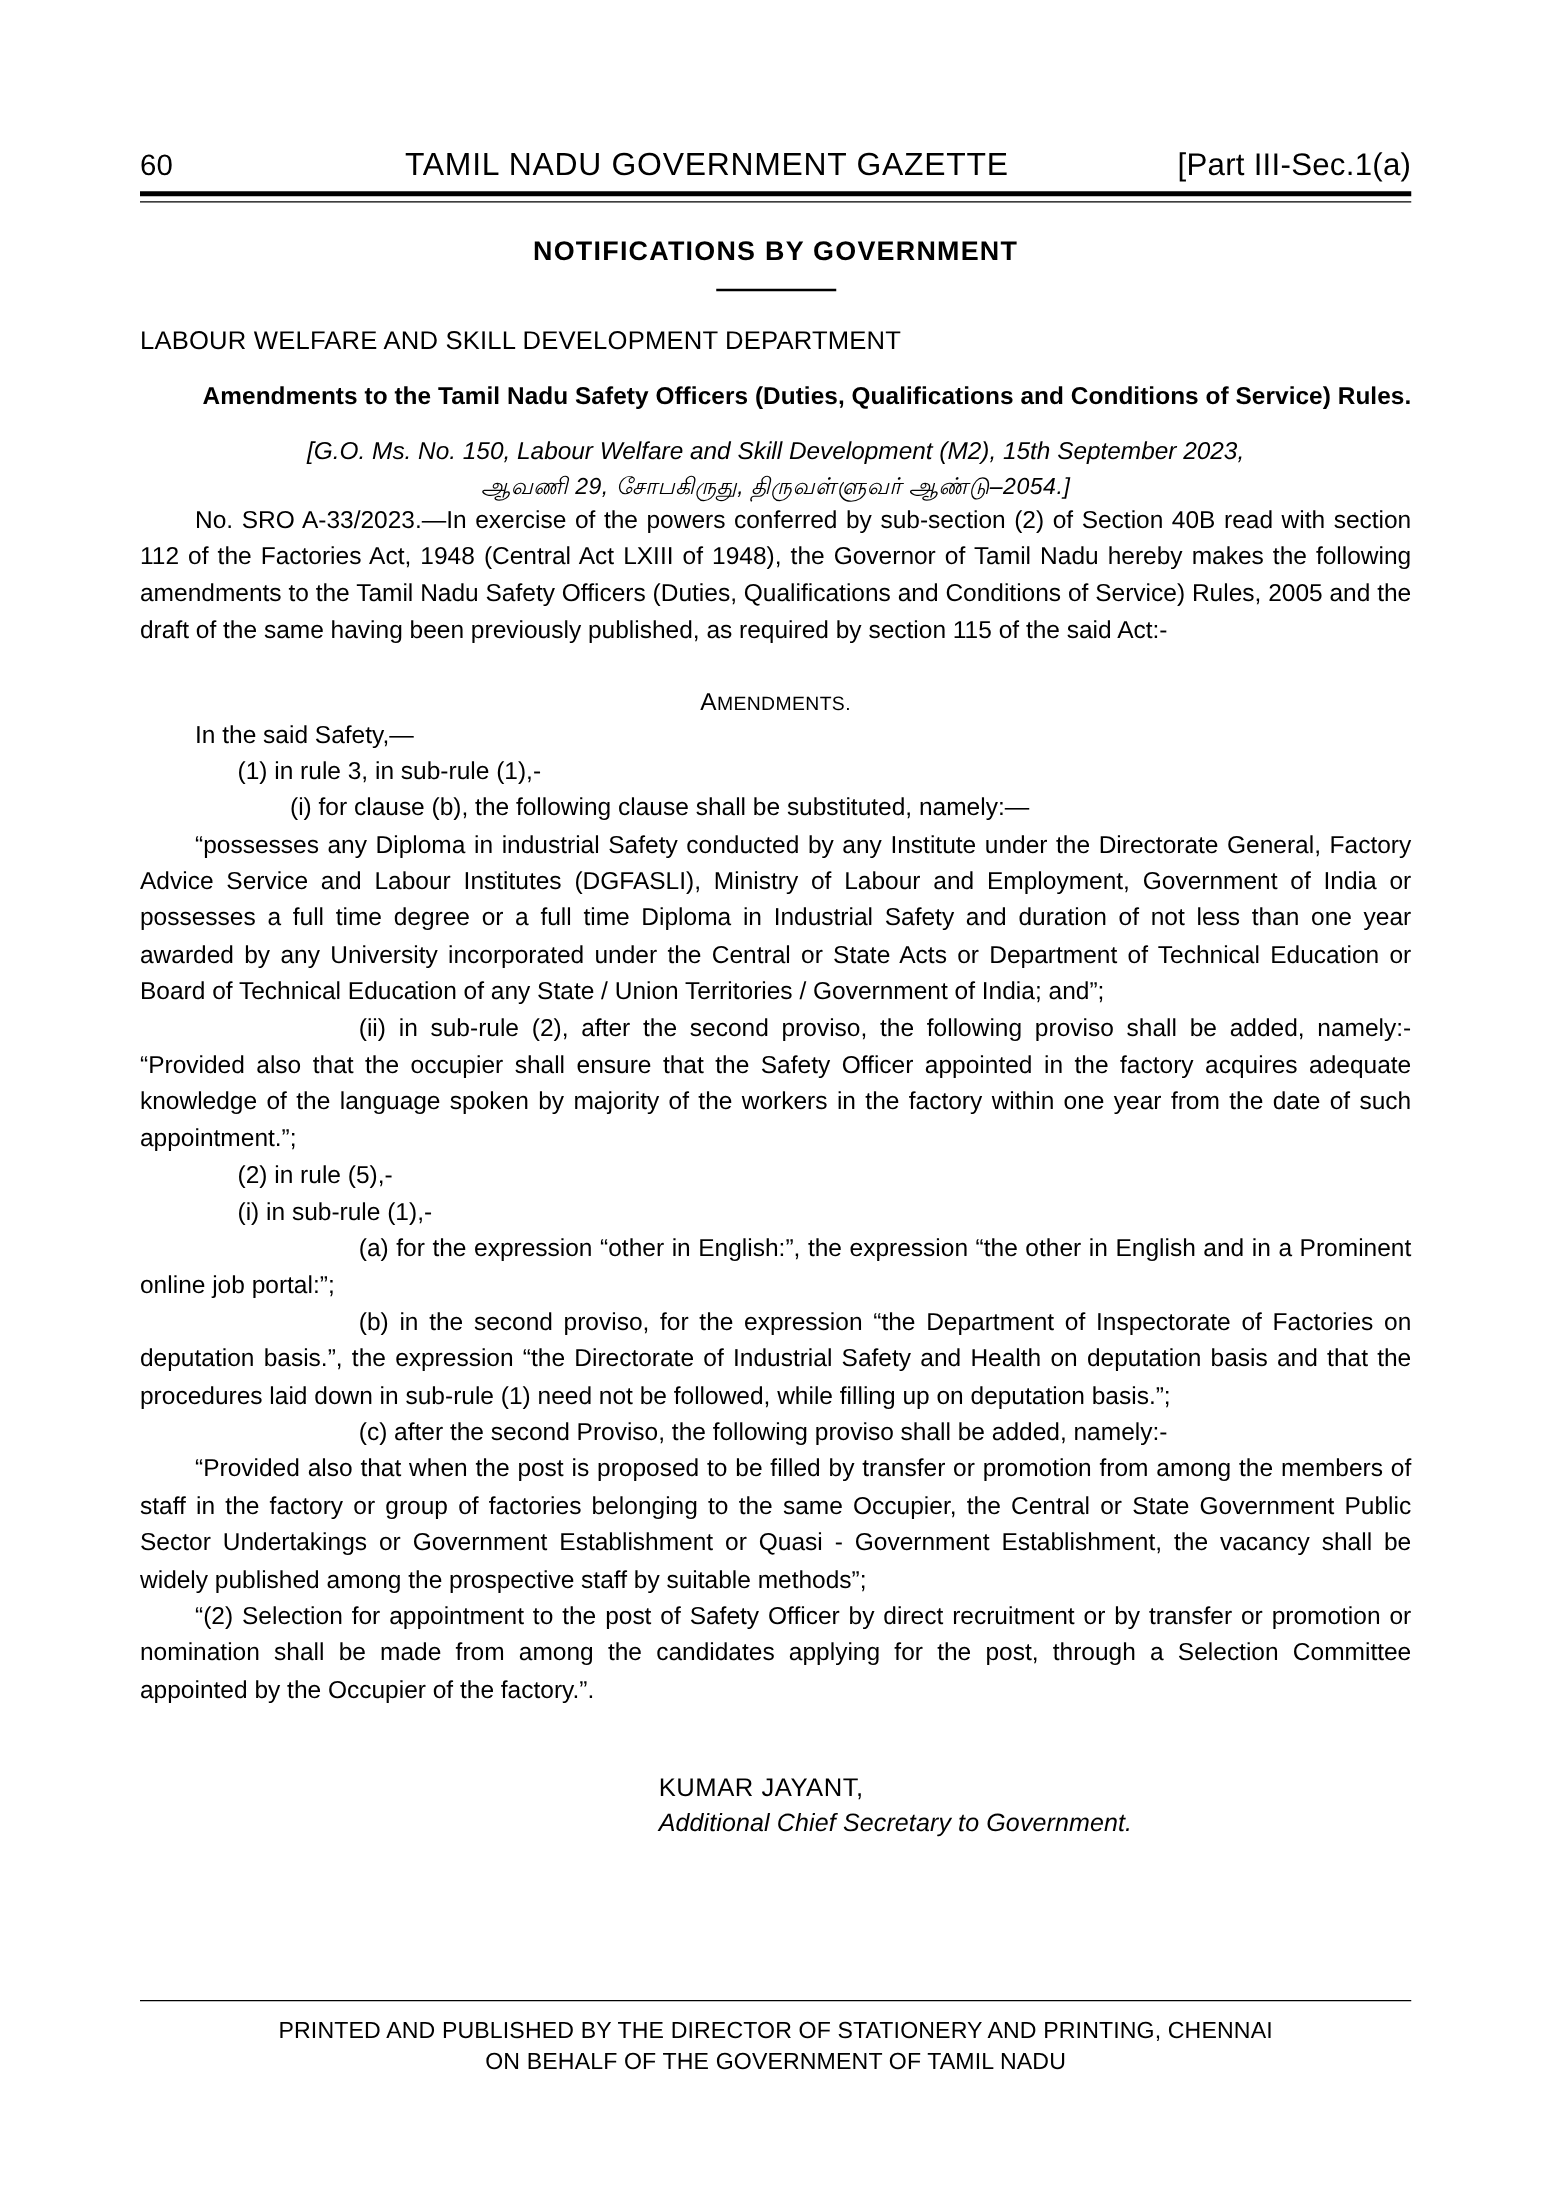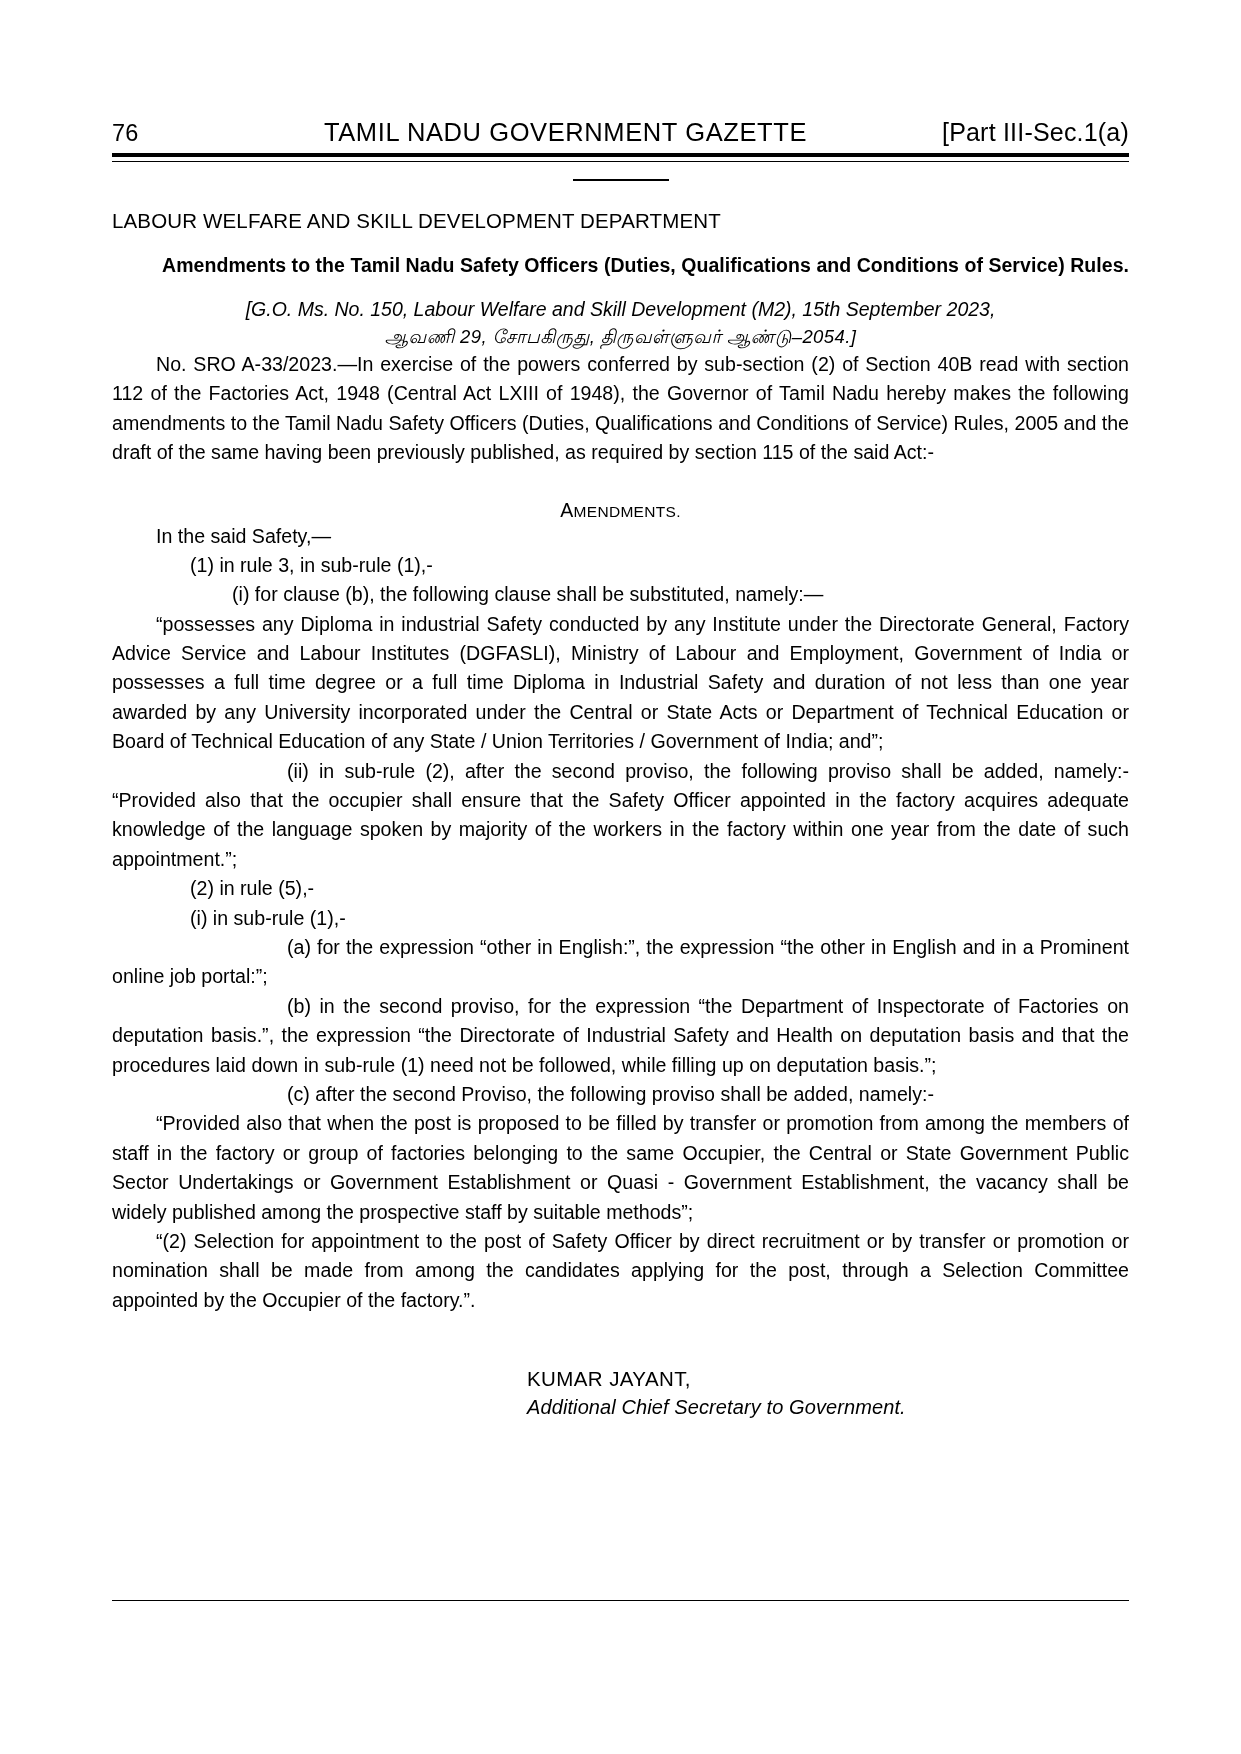--- a/index.html
+++ b/index.html
@@ -170,27 +170,28 @@
     letter-spacing: 0.1px;
   }
 </style>
 </head>
 <body>
 
 <div class="page">
   <div class="content">
 
     <div class="running-head">
-      <div class="rh-page-number">76</div>
+      <div class="rh-page-number">60</div>
       <div class="rh-title">TAMIL NADU GOVERNMENT GAZETTE</div>
       <div class="rh-part">[Part III-Sec.1(a)</div>
     </div>
 
     <div class="rule-double"></div>
 
+    <div class="notif-heading">NOTIFICATIONS BY GOVERNMENT</div>
 
     <div class="short-rule"></div>
 
     <div class="dept-line">LABOUR WELFARE AND SKILL DEVELOPMENT DEPARTMENT</div>
 
     <div class="amend-title">Amendments to the Tamil Nadu Safety Officers (Duties, Qualifications and Conditions of Service) Rules.</div>
 
     <div class="go-line">
       <span>[G.O. Ms. No. 150, Labour Welfare and Skill Development (M2), 15th September 2023,</span>
       <span class="tamil">ஆவணி 29, சோபகிருது, திருவள்ளுவர் ஆண்டு–2054.]</span>
@@ -229,14 +230,18 @@
 
     <div class="signature">
       <div class="sig-name">KUMAR JAYANT,</div>
       <div class="sig-title">Additional Chief Secretary to Government.</div>
     </div>
 
   </div>
 
   <div class="footer">
     <div class="footer-rule"></div>
+    <div class="footer-text">
+      <div>PRINTED AND PUBLISHED BY THE DIRECTOR OF STATIONERY AND PRINTING, CHENNAI</div>
+      <div>ON BEHALF OF THE GOVERNMENT OF TAMIL NADU</div>
+    </div>
   </div>
 </div>
 
 </body></html>

